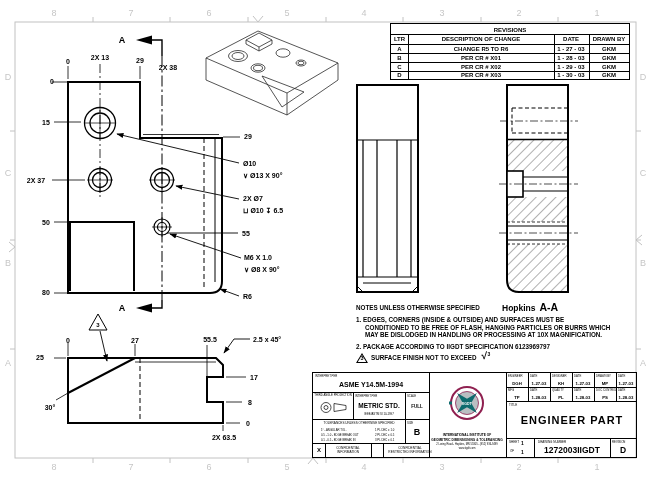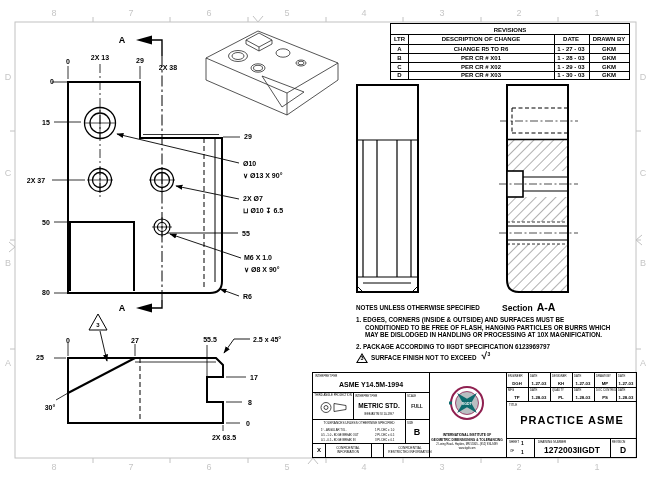--- a/index.html
+++ b/index.html
@@ -250,21 +250,21 @@
   <span class="dim" style="left:40px;top:357px">25</span>
   <span class="dim" style="left:50px;top:407px">30°</span>
   <span class="lab" style="left:253px;top:339px">2.5 x 45°</span>
   <span class="dim" style="left:254px;top:377px">17</span>
   <span class="dim" style="left:250px;top:402px">8</span>
   <span class="dim" style="left:248px;top:423px">0</span>
   <span class="dim" style="left:224px;top:437px">2X 63.5</span>
   <span class="dim" style="left:98px;top:324.5px;font-size:6px">3</span>
 
   <div class="secttl">
-    <span class="secw">Section</span>
+    <span class="secw">Hopkins</span>
     <span class="secl">A-A</span>
   </div>
 
   <div class="notes">
     <div>NOTES UNLESS OTHERWISE SPECIFIED</div>
     <div style="margin-top:5px">1.  EDGES, CORNERS (INSIDE &amp; OUTSIDE) AND SURFACES MUST BE</div>
     <div class="nind">CONDITIONED TO BE FREE OF FLASH, HANGING PARTICLES OR BURRS WHICH</div>
     <div class="nind">MAY BE DISLODGED IN HANDLING OR PROCESSING AT 10X MAGNIFICATION.</div>
     <div style="margin-top:5px">2.  PACKAGE ACCORDING TO IIGDT SPECIFICATION 6123969797</div>
     <div class="n3row">
@@ -364,21 +364,21 @@
     <span class="t tiny" style="left:283px;top:15px">DOC CONTROL</span>
     <span class="t tiny" style="left:305px;top:15px">DATE</span>
     <span class="t tc" style="left:204px;top:23.5px;font-size:4.3px;font-weight:bold">TP</span>
     <span class="t tc" style="left:226px;top:23.5px;font-size:4.3px;font-weight:bold">1-28-03</span>
     <span class="t tc" style="left:248px;top:23.5px;font-size:4.3px;font-weight:bold">PL</span>
     <span class="t tc" style="left:270px;top:23.5px;font-size:4.3px;font-weight:bold">1-28-03</span>
     <span class="t tc" style="left:292px;top:23.5px;font-size:4.3px;font-weight:bold">PS</span>
     <span class="t tc" style="left:313px;top:23.5px;font-size:4.3px;font-weight:bold">1-28-03</span>
 
     <span class="t" style="left:196px;top:30px;font-size:3px">TITLE</span>
-    <span class="t tc" style="left:259px;top:47px;font-size:11px;font-weight:bold;letter-spacing:1px">PRACTICE ASME</span>
+    <span class="t tc" style="left:259px;top:47px;font-size:11px;font-weight:bold;letter-spacing:1px">ENGINEER PART</span>
 
     <span class="t" style="left:196px;top:67px;font-size:3px">SHEET</span>
     <span class="t" style="left:208px;top:66.5px;font-size:5px;font-weight:bold">1</span>
     <span class="t" style="left:197px;top:76px;font-size:3px">OF</span>
     <span class="t" style="left:208px;top:75.5px;font-size:5px;font-weight:bold">1</span>
     <span class="t" style="left:225px;top:67px;font-size:3px">DRAWING NUMBER</span>
     <span class="t tc" style="left:259px;top:77px;font-size:8.5px;font-weight:bold">1272003IIGDT</span>
     <span class="t" style="left:299px;top:67px;font-size:2.8px">REVISION</span>
     <span class="t tc" style="left:310px;top:77px;font-size:8.5px;font-weight:bold">D</span>
   </div>

